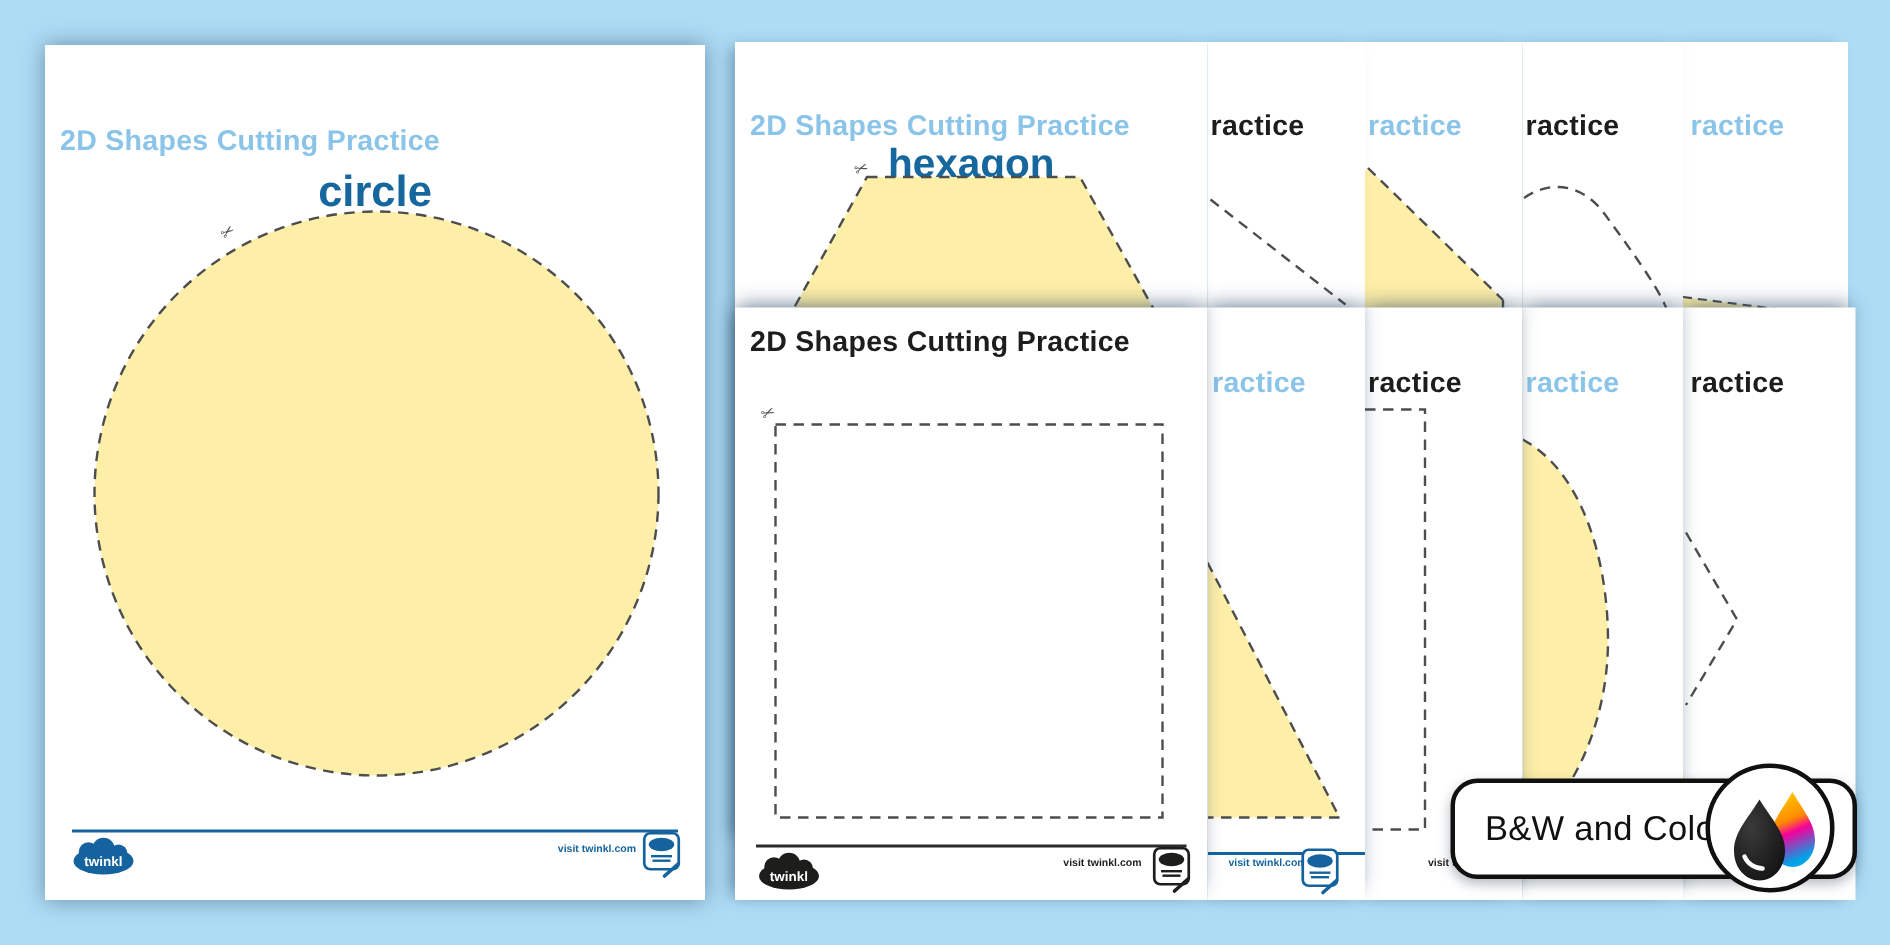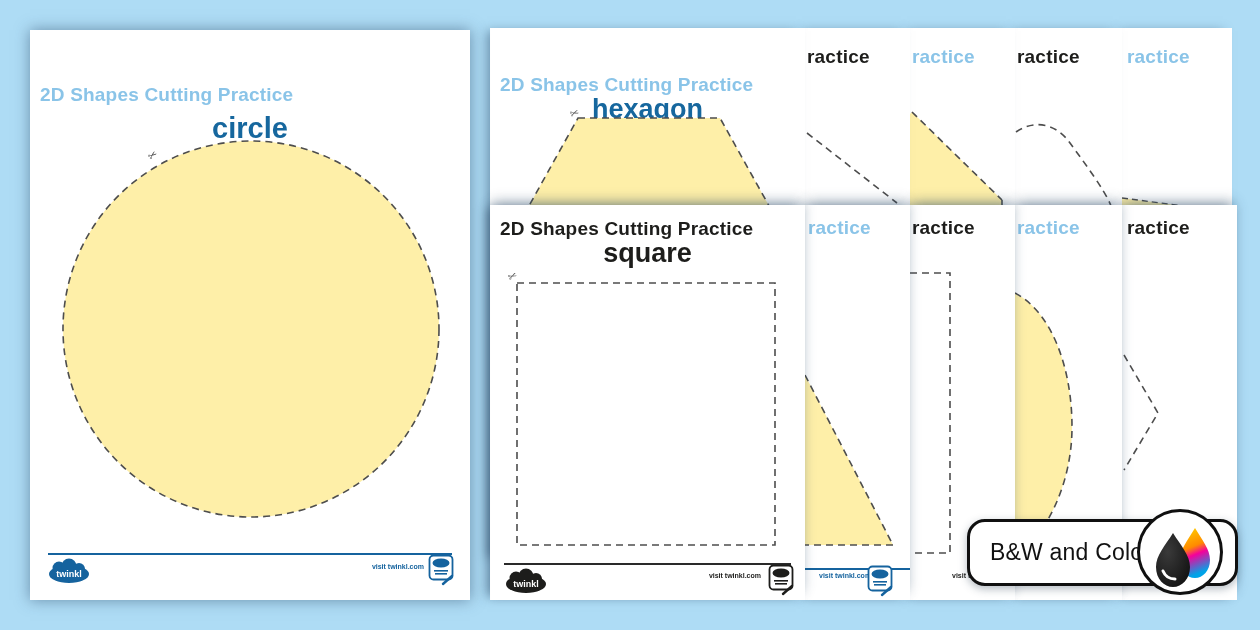--- a/index.html
+++ b/index.html
@@ -14,21 +14,21 @@
   }
   .row2{
     box-shadow:-6px 0 10px -3px rgba(45,75,105,.5), 0 -6px 12px -3px rgba(45,75,105,.45);
   }
   .main-page{box-shadow:0 0 14px rgba(45,75,105,.55);}
   .hdr{
     position:absolute;left:10px;right:0;text-align:left;
     font-weight:bold;font-size:19px;letter-spacing:.2px;color:#8ac4e8;white-space:nowrap;
   }
   .hdr.bw{color:#1d1d1b;}
-  .hdr.partial{text-align:left;right:auto;}
+  .hdr.partial{text-align:left;right:auto;margin-top:28px;}
   .shape-label{
     position:absolute;left:0;right:0;text-align:center;
     font-weight:bold;color:#16679e;white-space:nowrap;
   }
   .shape-label.bw{color:#1d1d1b;}
   .art{position:absolute;left:0;top:0;}
   .scissors{position:absolute;font-size:11px;color:#555;line-height:1;}
   .f-line{position:absolute;height:2px;}
   .visit{position:absolute;font-size:7px;font-weight:bold;white-space:nowrap;}
   .pill{
@@ -109,21 +109,20 @@
   <div class="page" style="left:1122px;top:28px;width:110px;height:532px;z-index:2;">
     <span class="hdr partial" style="left:5px;top:18px;">ractice</span>
     <svg class="art" width="110" height="532">
       <polygon points="0,170 62,178 0,178" fill="#feefa8"></polygon>
       <line x1="0" y1="170" x2="62" y2="178" stroke="#4d4d4d" stroke-width="1.4" stroke-dasharray="6 4"></line>
     </svg>
   </div>
 
   <div class="page row2" style="left:490px;top:205px;width:315px;height:395px;z-index:16;">
     <div class="hdr bw" style="top:13px;">2D Shapes Cutting Practice</div>
-    <div class="shape-label bw" style="top:33px;font-size:27px;">square</div>
     <svg class="art" width="315" height="395">
       <rect x="27" y="78" width="258" height="262" fill="none" stroke="#4d4d4d" stroke-width="1.6" stroke-dasharray="7 5"></rect>
     </svg>
     <span class="scissors" style="left:18px;top:66px;transform:rotate(-25deg);">✂</span>
     <div class="f-line" style="left:14px;width:287px;top:358px;background:#2a2a2a;"></div>
     <svg class="art" style="left:15px;top:363px;" width="42" height="26" viewBox="0 0 42 26">
       <ellipse cx="21" cy="16" rx="20" ry="9" fill="#1d1d1b"></ellipse>
       <circle cx="11" cy="10" r="6.5" fill="#1d1d1b"></circle>
       <circle cx="21" cy="8" r="7.5" fill="#1d1d1b"></circle>
       <circle cx="31" cy="11" r="6" fill="#1d1d1b"></circle>

